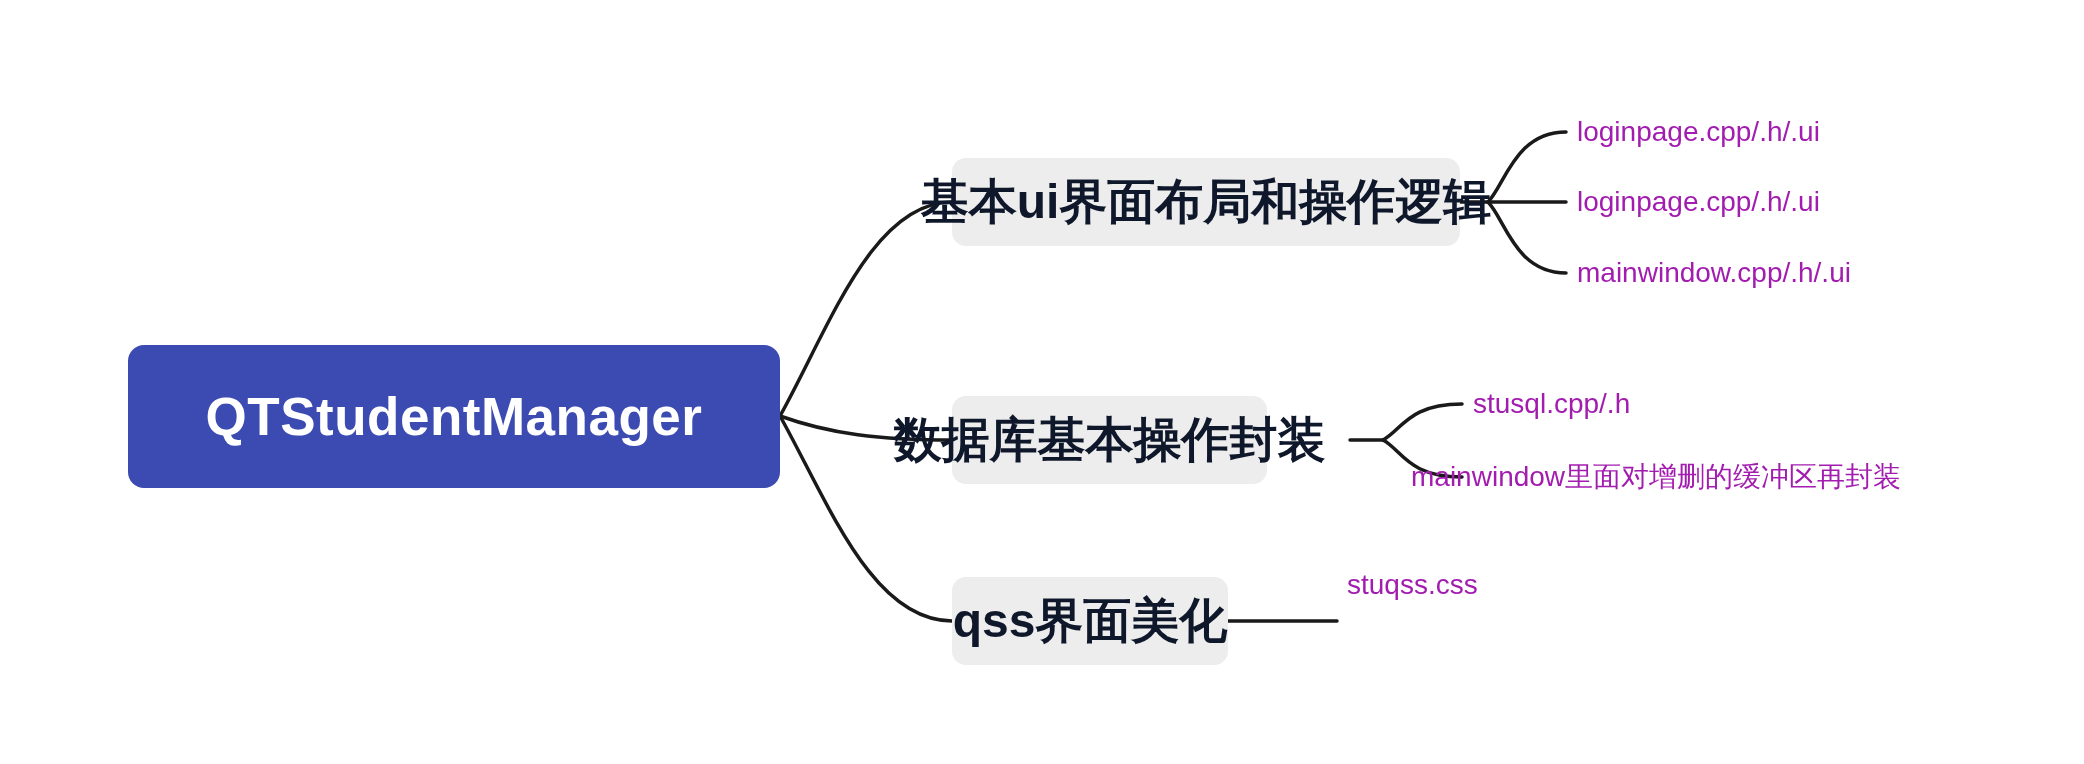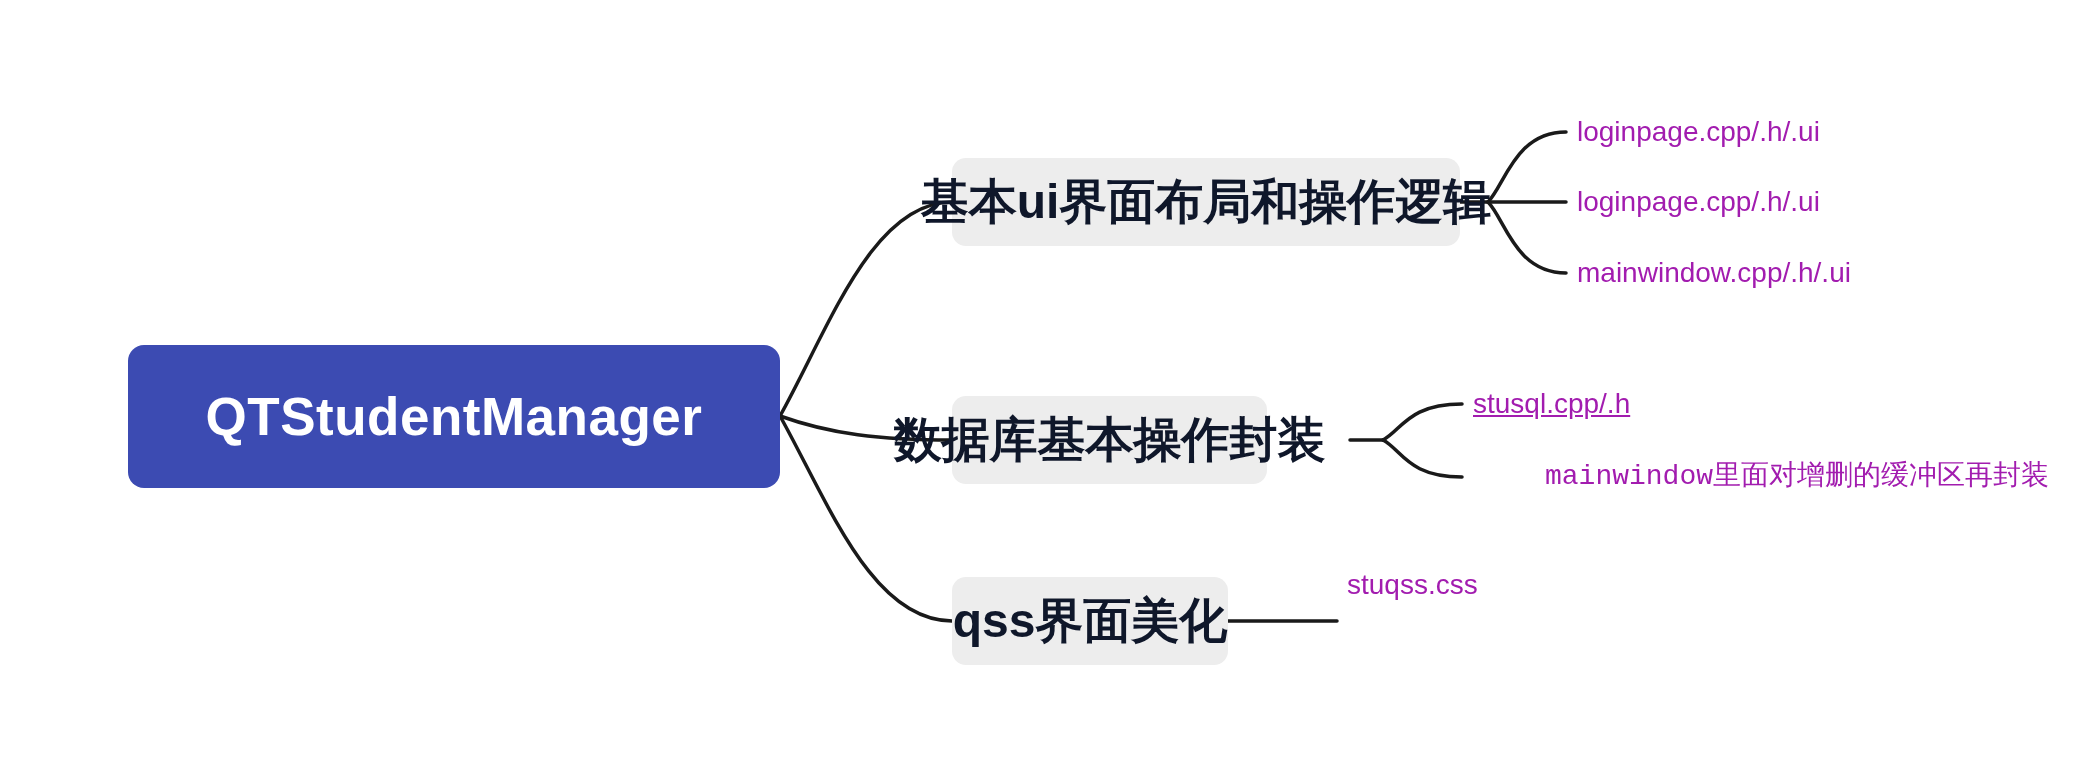--- a/index.html
+++ b/index.html
@@ -64,22 +64,22 @@
     position: absolute;
     height: 40px;
     line-height: 40px;
     font-size: 28px;
     color: #a21caf;
     white-space: nowrap;
   }
   .leaf-1-1 { left: 1577px; top: 112px; }
   .leaf-1-2 { left: 1577px; top: 182px; }
   .leaf-1-3 { left: 1577px; top: 253px; text-align: right; }
-  .leaf-2-1 { left: 1473px; top: 384px; text-decoration: underline; }
-  .leaf-2-2 { left: 1545px; top: 457px; font-family: Liberation Mono, monospace; }
+  .leaf-2-1 { left: 1473px; top: 384px; }
+  .leaf-2-2 { left: 1411px; top: 457px; }
   .leaf-3-1 { left: 1347px; top: 565px; }
 </style>
 </head>
 <body>
 
 <div class="canvas">
 
   <svg class="connectors" viewBox="0 0 2084 764" xmlns="http://www.w3.org/2000/svg">
 
     <path d="M 752 416 H 780"></path>

